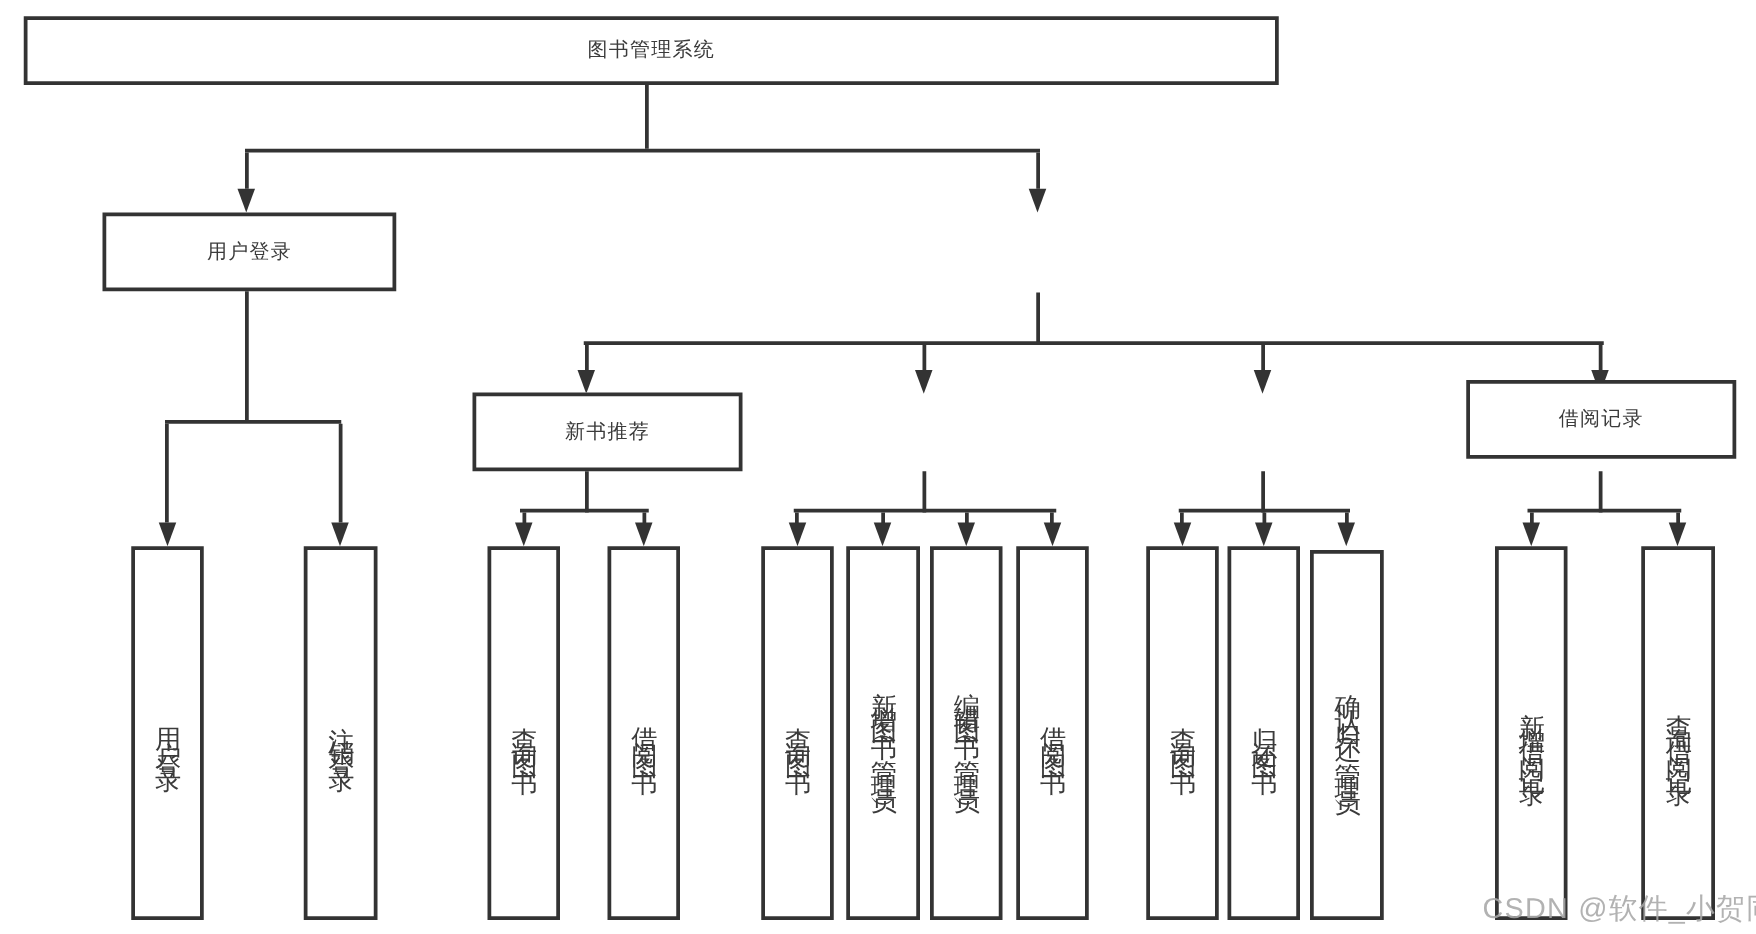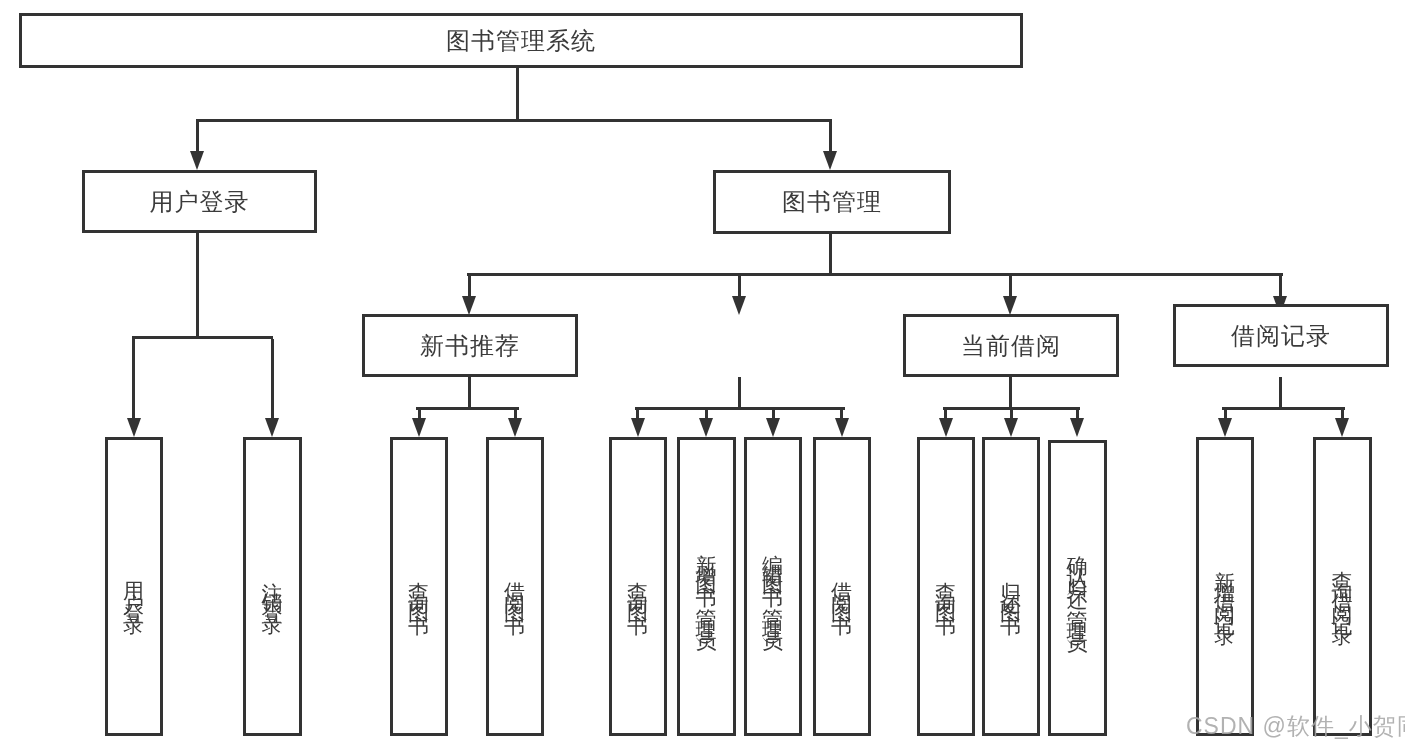--- a/index.html
+++ b/index.html
@@ -20,21 +20,21 @@
     position:absolute;
     box-sizing:border-box;
     border:3px solid var(--line);
     background:#fff;
     display:flex;
     align-items:center;
     justify-content:center;
     color:var(--text);
   }
   .box.h span{
-    font-size:24px;
+    font-size:16px;
     letter-spacing:1px;
     white-space:nowrap;
   }
   .box.v span{
     writing-mode:vertical-rl;
     text-orientation:mixed;
     font-size:21px;
     letter-spacing:11px;
     line-height:1;
   }
@@ -72,47 +72,41 @@
   <div class="line" style="left:516px;top:68px;width:3px;height:51px"></div>
   <div class="line" style="left:196px;top:119px;width:636px;height:3px"></div>
   <div class="line" style="left:196px;top:122px;width:3px;height:29px"></div>
   <div class="arrow" style="left:190px;top:151px"></div>
   <div class="line" style="left:829px;top:122px;width:3px;height:29px"></div>
   <div class="arrow" style="left:823px;top:151px"></div>
 
   <div class="box h" style="left:82px;top:170px;width:235px;height:63px">
     <span>用户登录</span>
   </div>
-  <div class="box h" style="left:713px;top:170px;width:238px;height:64px">
-    <span>图书管理</span>
-  </div>
 
   <div class="line" style="left:196px;top:233px;width:3px;height:104px"></div>
   <div class="line" style="left:132px;top:336px;width:141px;height:3px"></div>
   <div class="line" style="left:132px;top:339px;width:3px;height:79px"></div>
   <div class="arrow" style="left:127px;top:418px"></div>
   <div class="line" style="left:271px;top:339px;width:3px;height:79px"></div>
   <div class="arrow" style="left:265px;top:418px"></div>
 
   <div class="line" style="left:829px;top:234px;width:3px;height:42px"></div>
   <div class="line" style="left:467px;top:273px;width:816px;height:3px"></div>
   <div class="line" style="left:468px;top:276px;width:3px;height:21px"></div>
   <div class="arrow" style="left:462px;top:296px"></div>
   <div class="line" style="left:738px;top:276px;width:3px;height:21px"></div>
   <div class="arrow" style="left:732px;top:296px"></div>
   <div class="line" style="left:1009px;top:276px;width:3px;height:21px"></div>
   <div class="arrow" style="left:1003px;top:296px"></div>
   <div class="line" style="left:1279px;top:276px;width:3px;height:21px"></div>
   <div class="arrow" style="left:1273px;top:296px"></div>
 
-  <div class="box h" style="left:362px;top:314px;width:216px;height:63px">
+  <div class="box h" style="left:378px;top:314px;width:216px;height:63px">
     <span>新书推荐</span>
-  </div>
-  <div class="box h" style="left:903px;top:314px;width:216px;height:63px">
-    <span>当前借阅</span>
   </div>
   <div class="box h" style="left:1173px;top:304px;width:216px;height:63px">
     <span>借阅记录</span>
   </div>
 
   <div class="line" style="left:468px;top:377px;width:3px;height:33px"></div>
   <div class="line" style="left:416px;top:407px;width:103px;height:3px"></div>
   <div class="line" style="left:738px;top:377px;width:3px;height:33px"></div>
   <div class="line" style="left:635px;top:407px;width:210px;height:3px"></div>
   <div class="line" style="left:1009px;top:377px;width:3px;height:33px"></div>

